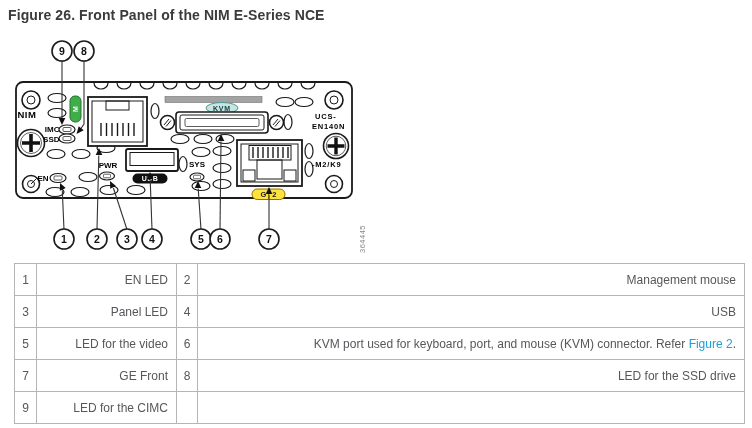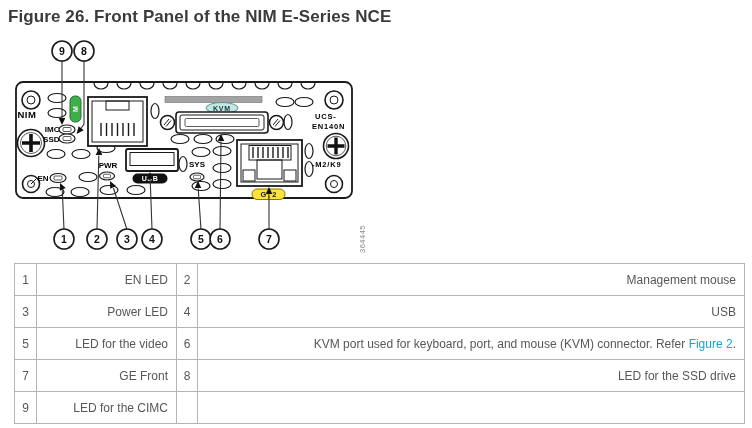--- a/index.html
+++ b/index.html
@@ -2,21 +2,21 @@
 <html><head>
 <meta charset="utf-8">
 <style>
   html,body { margin:0; padding:0; }
   body {
     width:752px; height:428px; position:relative; background:#ffffff;
     font-family:"Liberation Sans", sans-serif; overflow:hidden;
   }
   .title {
     position:absolute; left:8px; top:7px;
-    font-size:17px; font-weight:bold; color:#3b3b3b; letter-spacing:.1px;
+    font-size:14px; font-weight:bold; color:#3b3b3b; letter-spacing:.1px;
   }
   svg.diagram { position:absolute; left:0; top:0; }
 
   
   .s2   { fill:#fff; stroke:#1a1a1a; stroke-width:1.8; }
   .s16  { fill:#fff; stroke:#1a1a1a; stroke-width:1.6; }
   .s1   { fill:none; stroke:#1a1a1a; stroke-width:1; }
   .s08  { fill:none; stroke:#333; stroke-width:.8; }
   .vent { fill:#fff; stroke:#1a1a1a; stroke-width:1.2; }
   .scal { fill:#fff; stroke:#1a1a1a; stroke-width:1.2; }
@@ -284,21 +284,21 @@
     </colgroup>
   <tbody>
     <tr>
       <td class="num">1</td>
       <td>EN LED</td>
       <td class="num">2</td>
       <td>Management mouse</td>
     </tr>
     <tr>
       <td class="num">3</td>
-      <td>Power LED</td>
+      <td>Panel LED</td>
       <td class="num">4</td>
       <td>USB</td>
     </tr>
     <tr>
       <td class="num">5</td>
       <td>LED for the video</td>
       <td class="num">6</td>
       <td>
         <span>KVM port used for keyboard, port, and mouse (KVM) connector. Refer </span><a class="figlink">Figure 2</a><span>.</span>
       </td>

